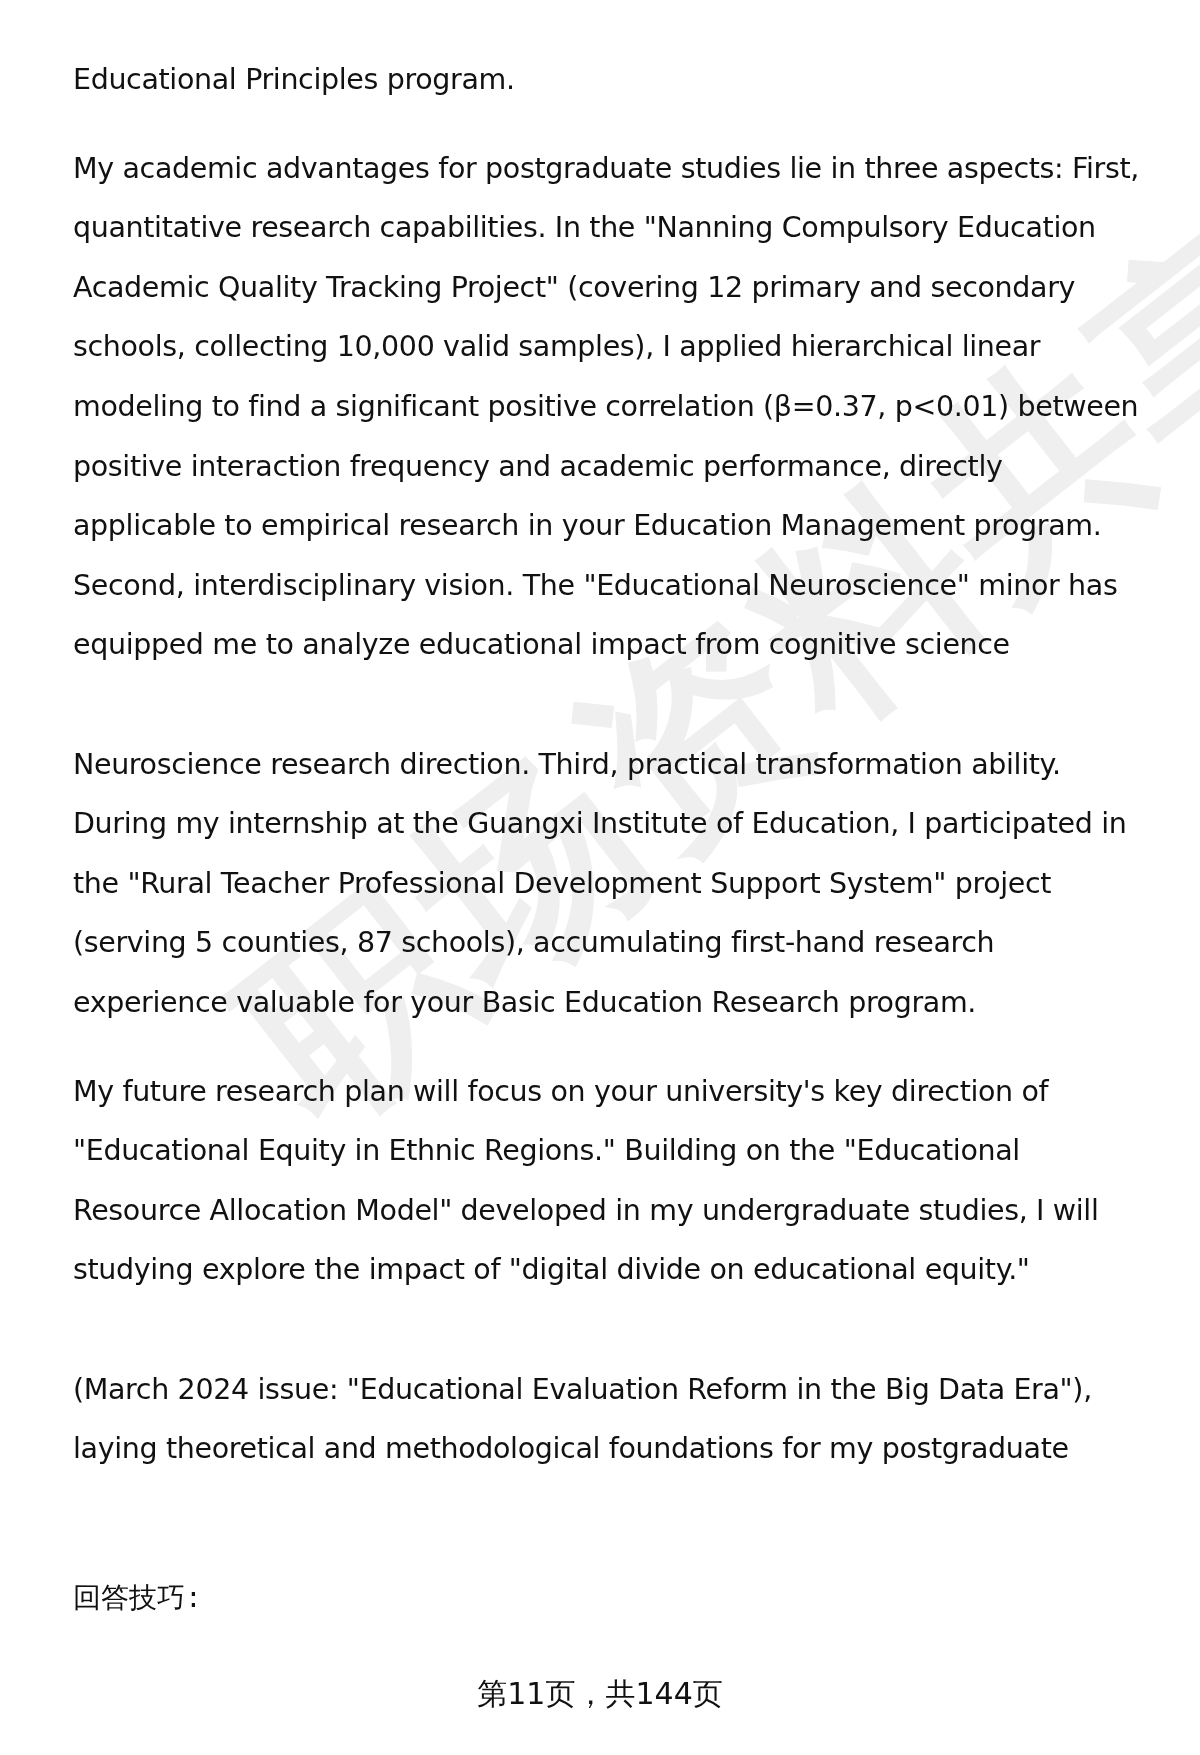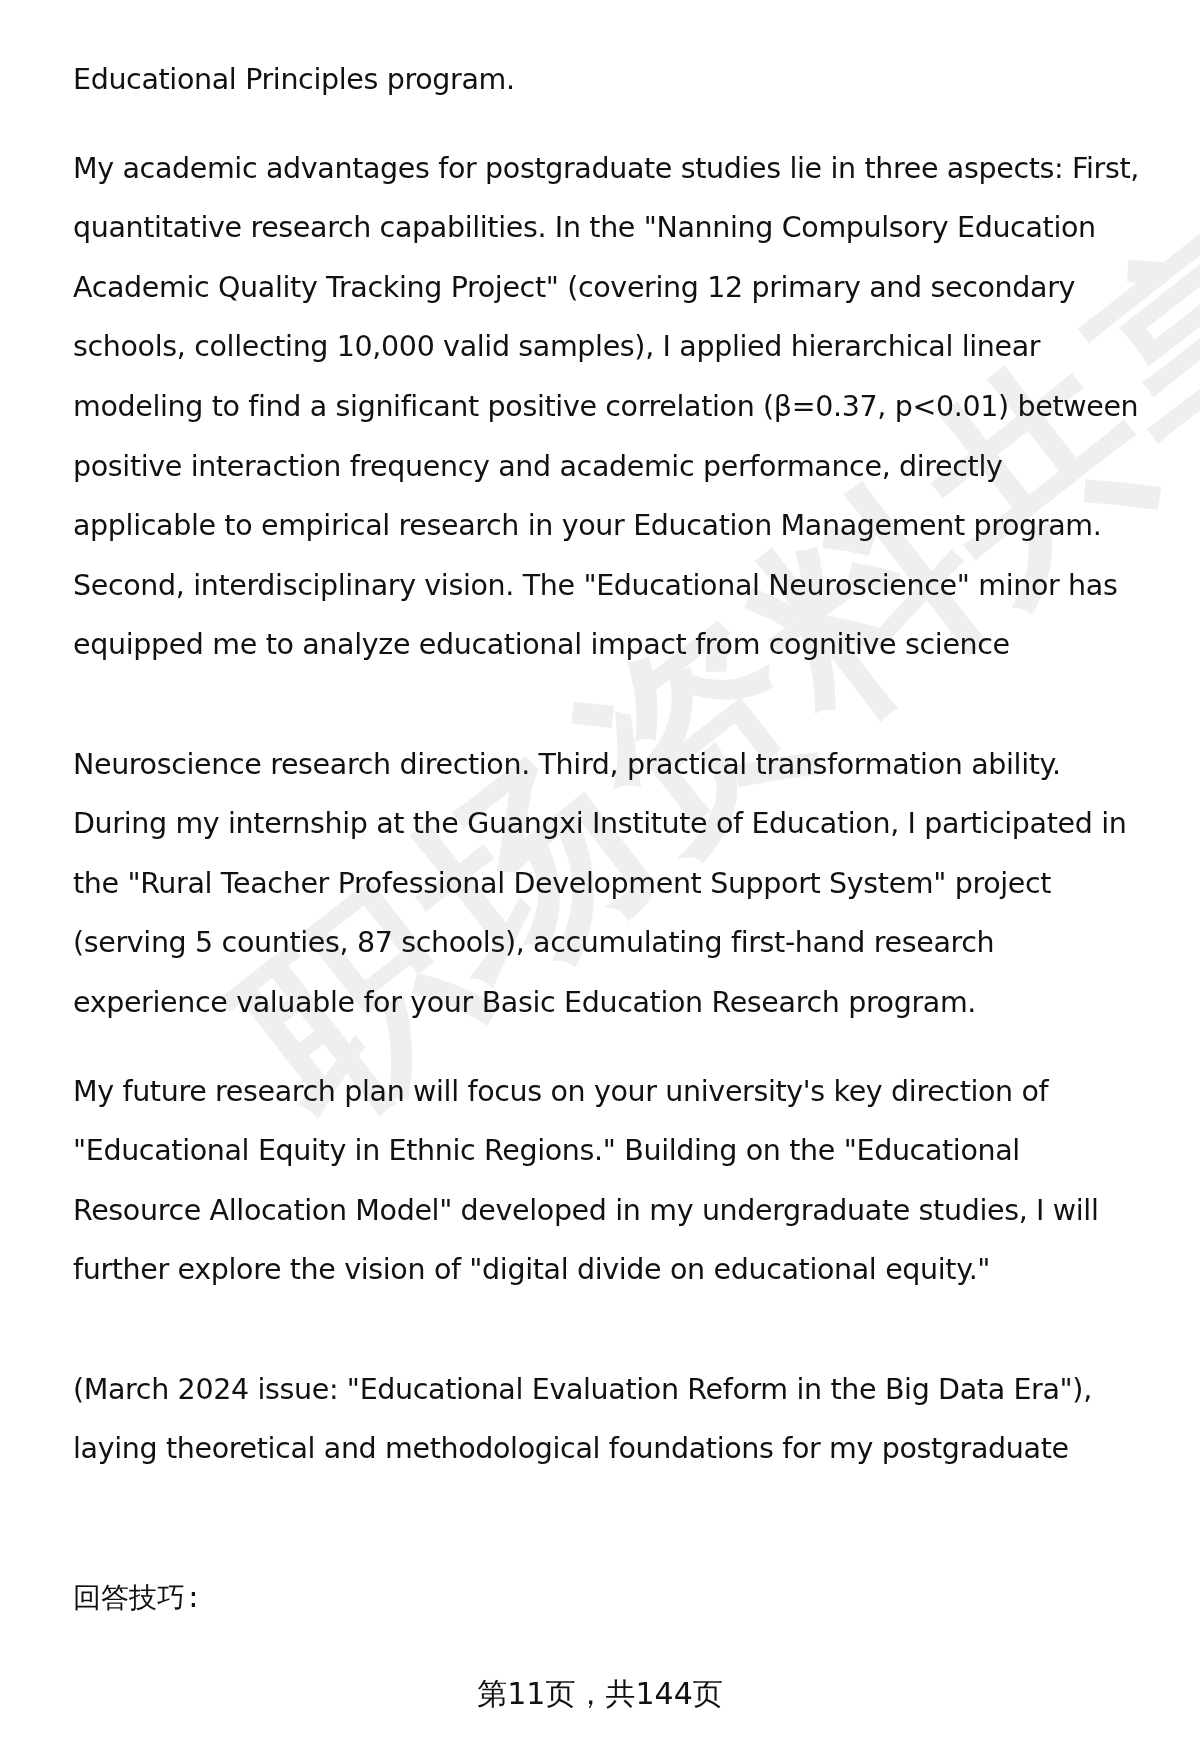--- a/index.html
+++ b/index.html
@@ -87,21 +87,21 @@
   <div class="line" style="top:625px">equipped me to analyze educational impact from cognitive science</div>
   <div class="line" style="top:745px">Neuroscience research direction. Third, practical transformation ability.</div>
   <div class="line" style="top:804px">During my internship at the Guangxi Institute of Education, I participated in</div>
   <div class="line" style="top:864px">the "Rural Teacher Professional Development Support System" project</div>
   <div class="line" style="top:923px">(serving 5 counties, 87 schools), accumulating first-hand research</div>
   <div class="line" style="top:983px">experience valuable for your Basic Education Research program.</div>
 
   <div class="line" style="top:1072px">My future research plan will focus on your university's key direction of</div>
   <div class="line" style="top:1131px">"Educational Equity in Ethnic Regions." Building on the "Educational</div>
   <div class="line" style="top:1191px">Resource Allocation Model" developed in my undergraduate studies, I will</div>
-  <div class="line" style="top:1250px">further explore the vision of "digital divide on educational equity."</div>
+  <div class="line" style="top:1250px">studying explore the impact of "digital divide on educational equity."</div>
   <div class="line" style="top:1370px">(March 2024 issue: "Educational Evaluation Reform in the Big Data Era"),</div>
   <div class="line" style="top:1429px">laying theoretical and methodological foundations for my postgraduate</div>
 
   <div class="section-label">回答技巧:</div>
 
   <div class="footer">第11页，共144页</div>
 
 </div>
 
 </body></html>

